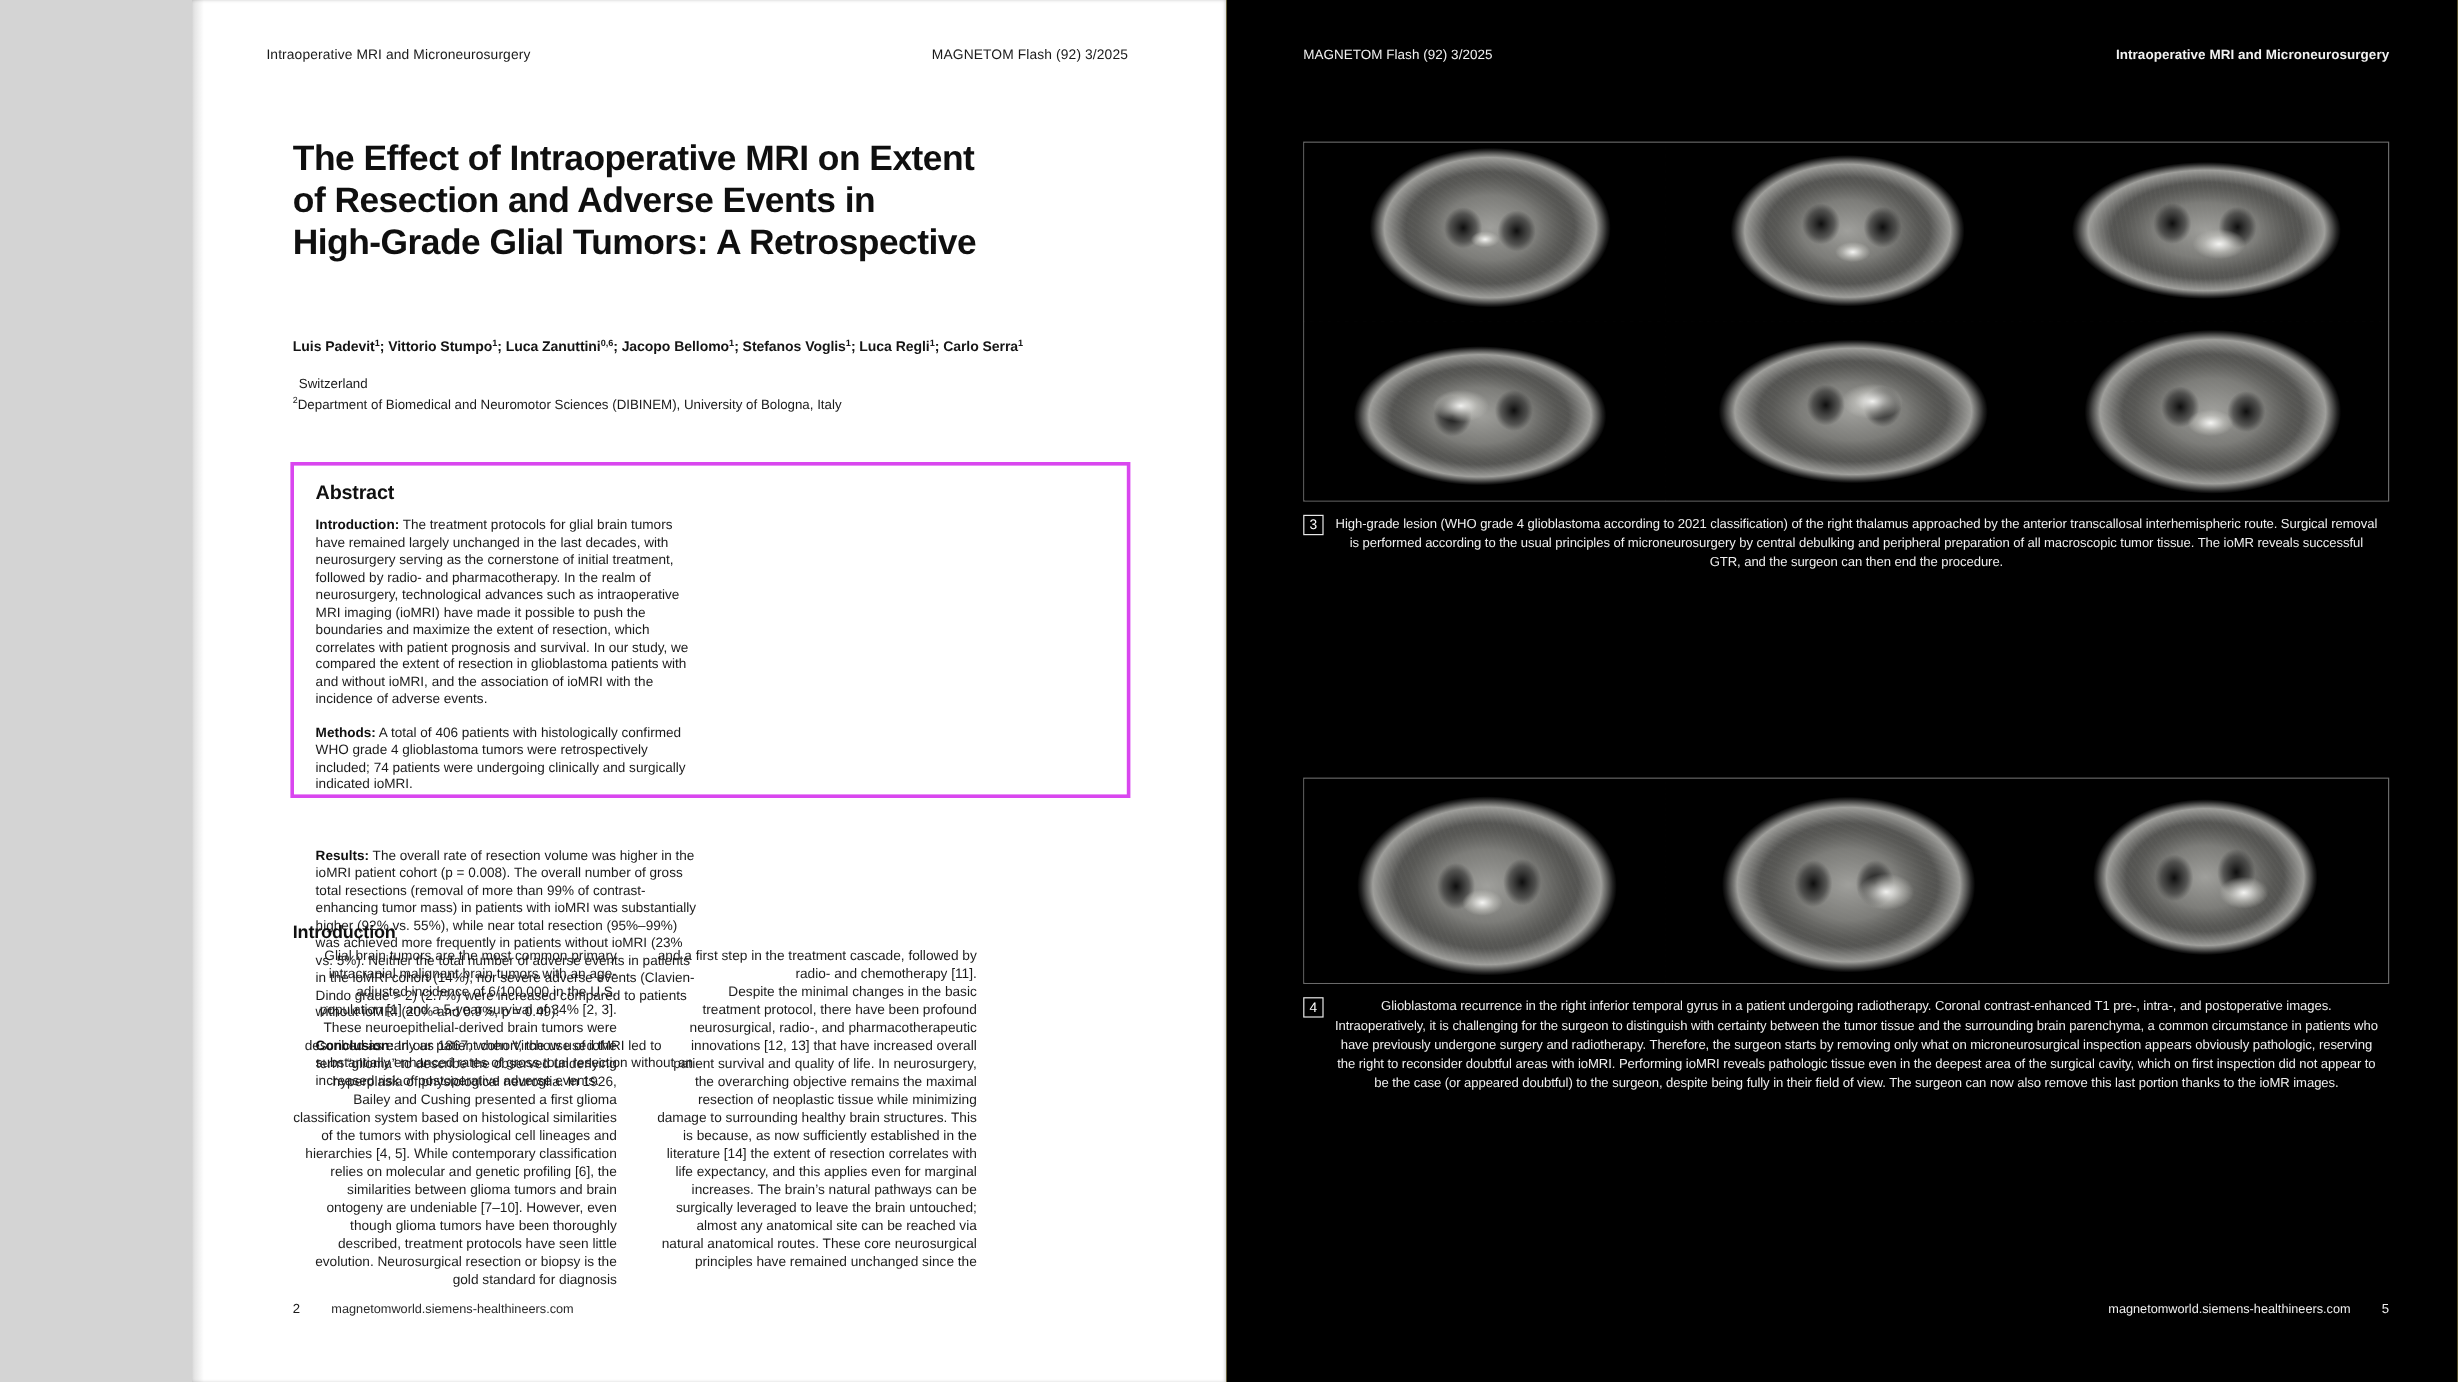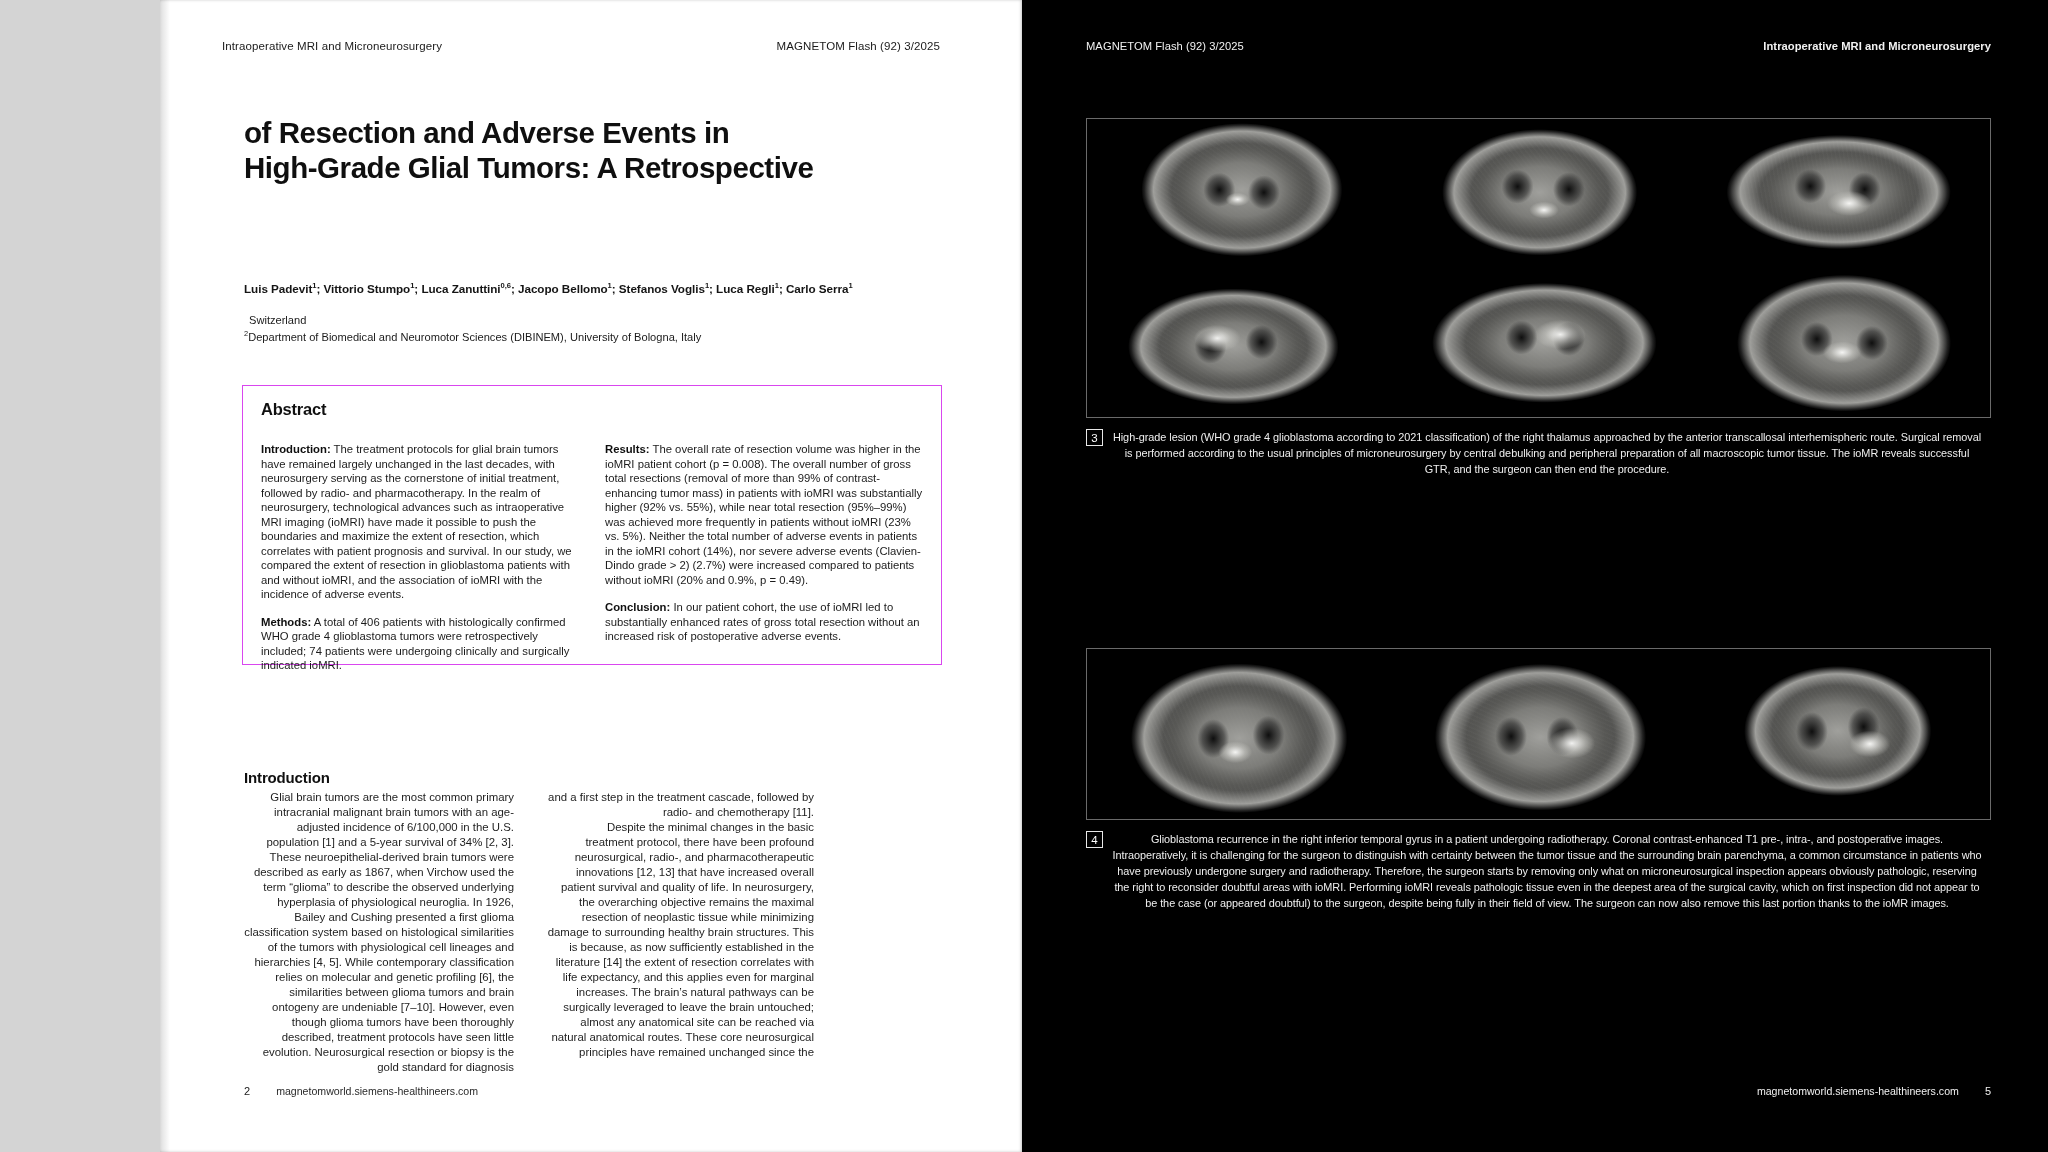--- a/index.html
+++ b/index.html
@@ -49,29 +49,29 @@
     position:absolute;left:22px;top:313px;width:700px;
     font-size:11.1px;line-height:1.42;color:#1a1a1a;
   }
   .affils .aff{display:block;text-indent:0;}
   .affils .cont{display:block;padding-left:5px;}
   .affils sup{font-size:7.4px;}
 
   
   .abstract-box{
     position:absolute;left:20px;top:385px;width:700px;height:280px;
-    border:1px solid #d946ef;background:#ffffff;box-sizing:border-box;
+    border:3px solid #d946ef;background:#ffffff;box-sizing:border-box;
   }
   .abstract-title{
     position:absolute;left:18px;top:14px;
     font-size:16.5px;font-weight:bold;color:#101010;letter-spacing:-0.2px;
   }
   .abs-cols{
-    position:absolute;left:18px;top:56px;width:666px;
-    display:flex;gap:22px;
+    position:absolute;left:18px;top:43px;width:666px;
+    display:flex;gap:32px;flex-direction:column;
   }
   .abs-col{width:322px;font-size:11.3px;line-height:1.285;color:#1b1b1b;}
   .abs-col p{margin:0 0 13px 0;}
   .abs-col b{font-weight:bold;color:#0f0f0f;}
 
   
   .sec-head{
     position:absolute;left:22px;top:757px;
     font-size:15px;font-weight:bold;color:#101010;letter-spacing:-0.15px;
   }
@@ -145,20 +145,21 @@
 
   <div class="page-left">
     <div class="pl-inner">
 
       <div class="run-head">
         <div class="rh-left">Intraoperative MRI and Microneurosurgery</div>
         <div class="rh-right">MAGNETOM Flash (92) 3/2025</div>
       </div>
 
       <h1 class="title">
+        <span>The Effect of Intraoperative MRI on Extent</span>
         <span>of Resection and Adverse Events in</span>
         <span>High-Grade Glial Tumors: A Retrospective</span>
       </h1>
 
       <div class="authors" id="authors-slot">Luis Padevit<sup>1</sup>; Vittorio Stumpo<sup>1</sup>; Luca Zanuttini<sup>0,6</sup>; Jacopo Bellomo<sup>1</sup>; Stefanos Voglis<sup>1</sup>; Luca Regli<sup>1</sup>; Carlo Serra<sup>1</sup></div>
 
       <div class="affils" id="affils-slot">
           <span class="cont">Switzerland</span>
           <span class="aff"><sup>2</sup>Department of Biomedical and Neuromotor Sciences (DIBINEM), University of Bologna, Italy</span>
         </div>

